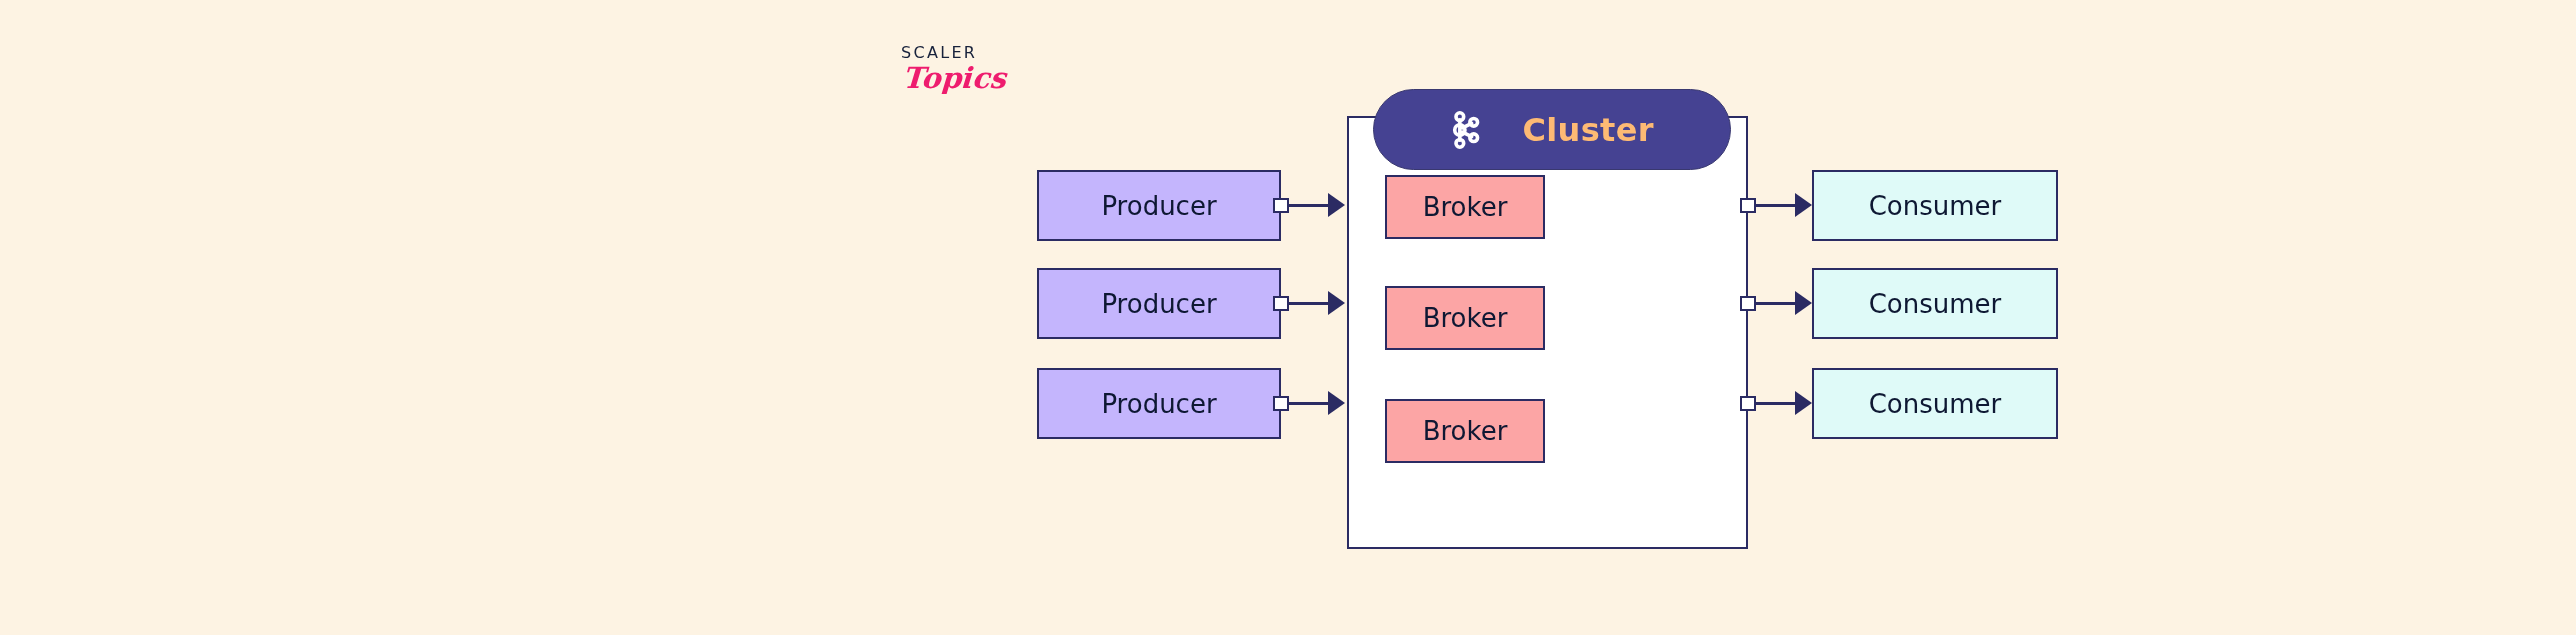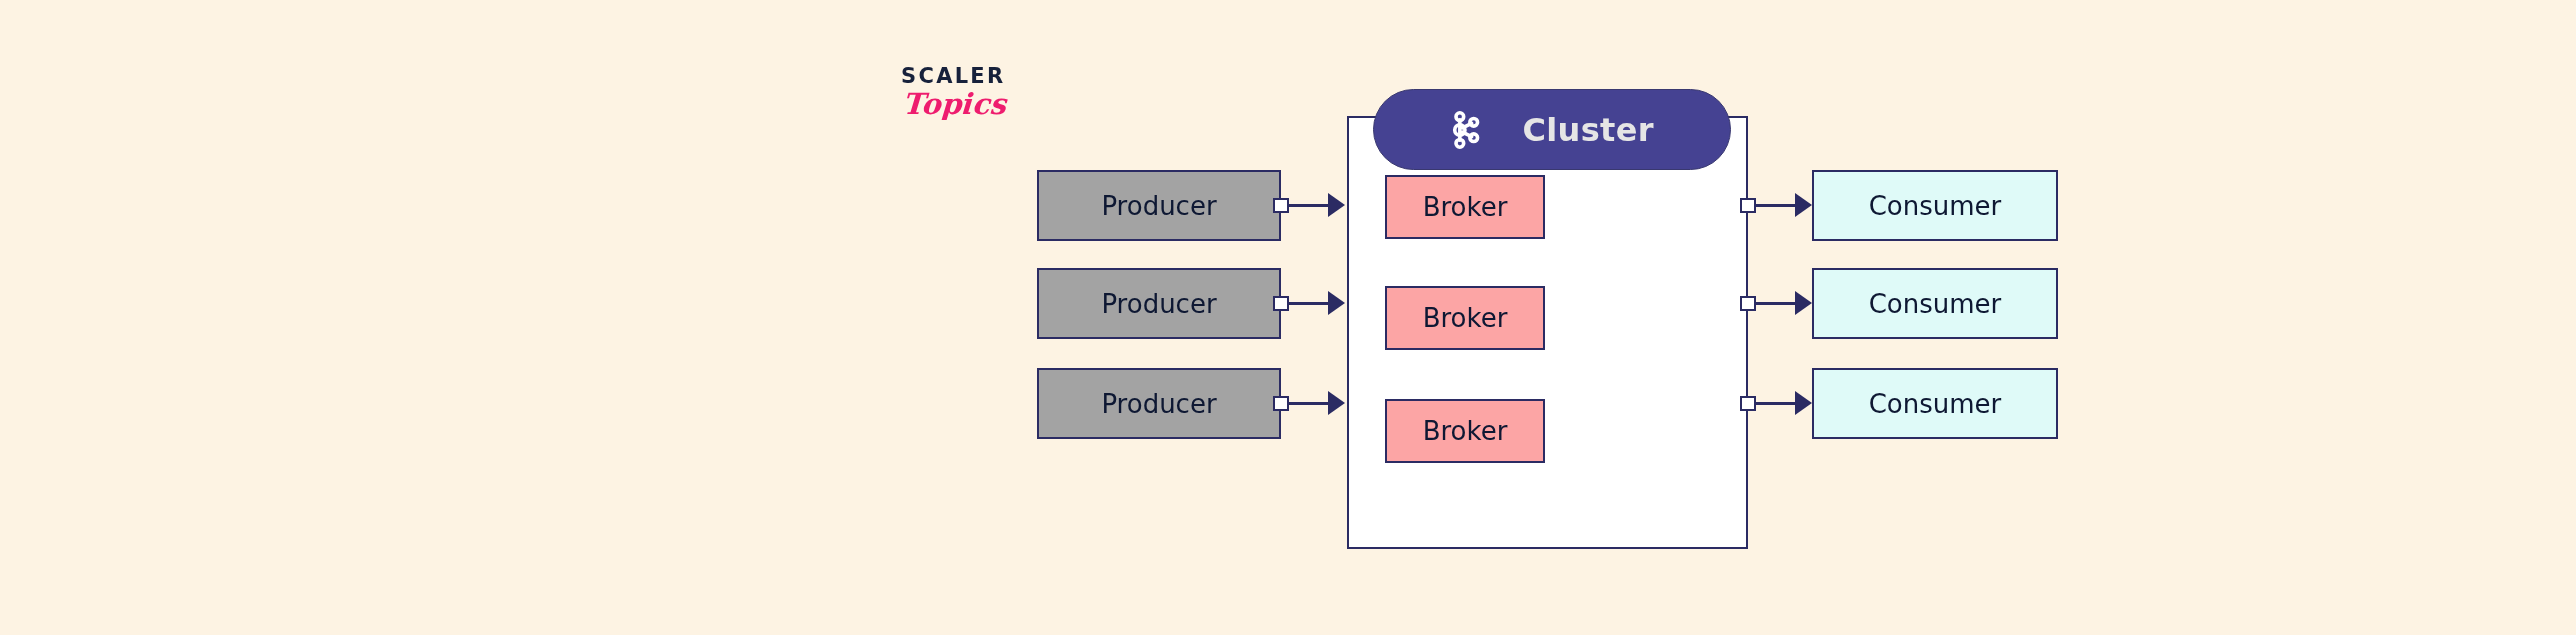--- a/index.html
+++ b/index.html
@@ -23,27 +23,26 @@
   
   #brand {
     position: absolute;
     left: 901px;
     top: 45px;
     width: 170px;
     height: 72px;
   }
   #brand-scaler {
     font-family: "DejaVu Sans", "Liberation Sans", sans-serif;
-    font-weight: 700;
-    font-size: 21px;
+    font-weight: 400;
+    font-size: 16px;
     letter-spacing: 2.3px;
     color: #17213B;
     line-height: 1;
     white-space: nowrap;
-    margin-top: 21px;
   }
   #brand-topics {
     font-family: "DejaVu Serif", "Liberation Serif", serif;
     font-style: italic;
     font-weight: 700;
     font-size: 29px;
     color: #EE1C6E;
     line-height: 1;
     margin-top: 3.1px;
     margin-left: 4.1px;
@@ -79,21 +78,21 @@
     justify-content: center;
     gap: 11.3px;
     z-index: 5;
   }
   #cluster-badge .kafka-icon {
     width: 32px;
     height: 38px;
     flex: 0 0 auto;
   }
   #cluster-badge-label {
-    color: #e5e5e5;
+    color: #fdba74;
     font-size: 32px;
     font-weight: 700;
     line-height: 1;
     letter-spacing: 0.3px;
     white-space: nowrap;
     margin-left: 29px;
   }
 
   
   .node-box {
@@ -104,21 +103,21 @@
     align-items: center;
     justify-content: center;
   }
   .node-box .node-label {
     font-size: 26px;
     color: #0E1833;
     line-height: 1;
     white-space: nowrap;
   }
 
-  .producer-box { background: #a3a3a3; }
+  .producer-box { background: #c4b5fd; }
   .broker-box   { background: #fca5a5; }
   .consumer-box { background: #DFFAF8; }
 
   
   .connector {
     position: absolute;
     height: 20.6px;
     display: flex;
     align-items: center;
     z-index: 6;

